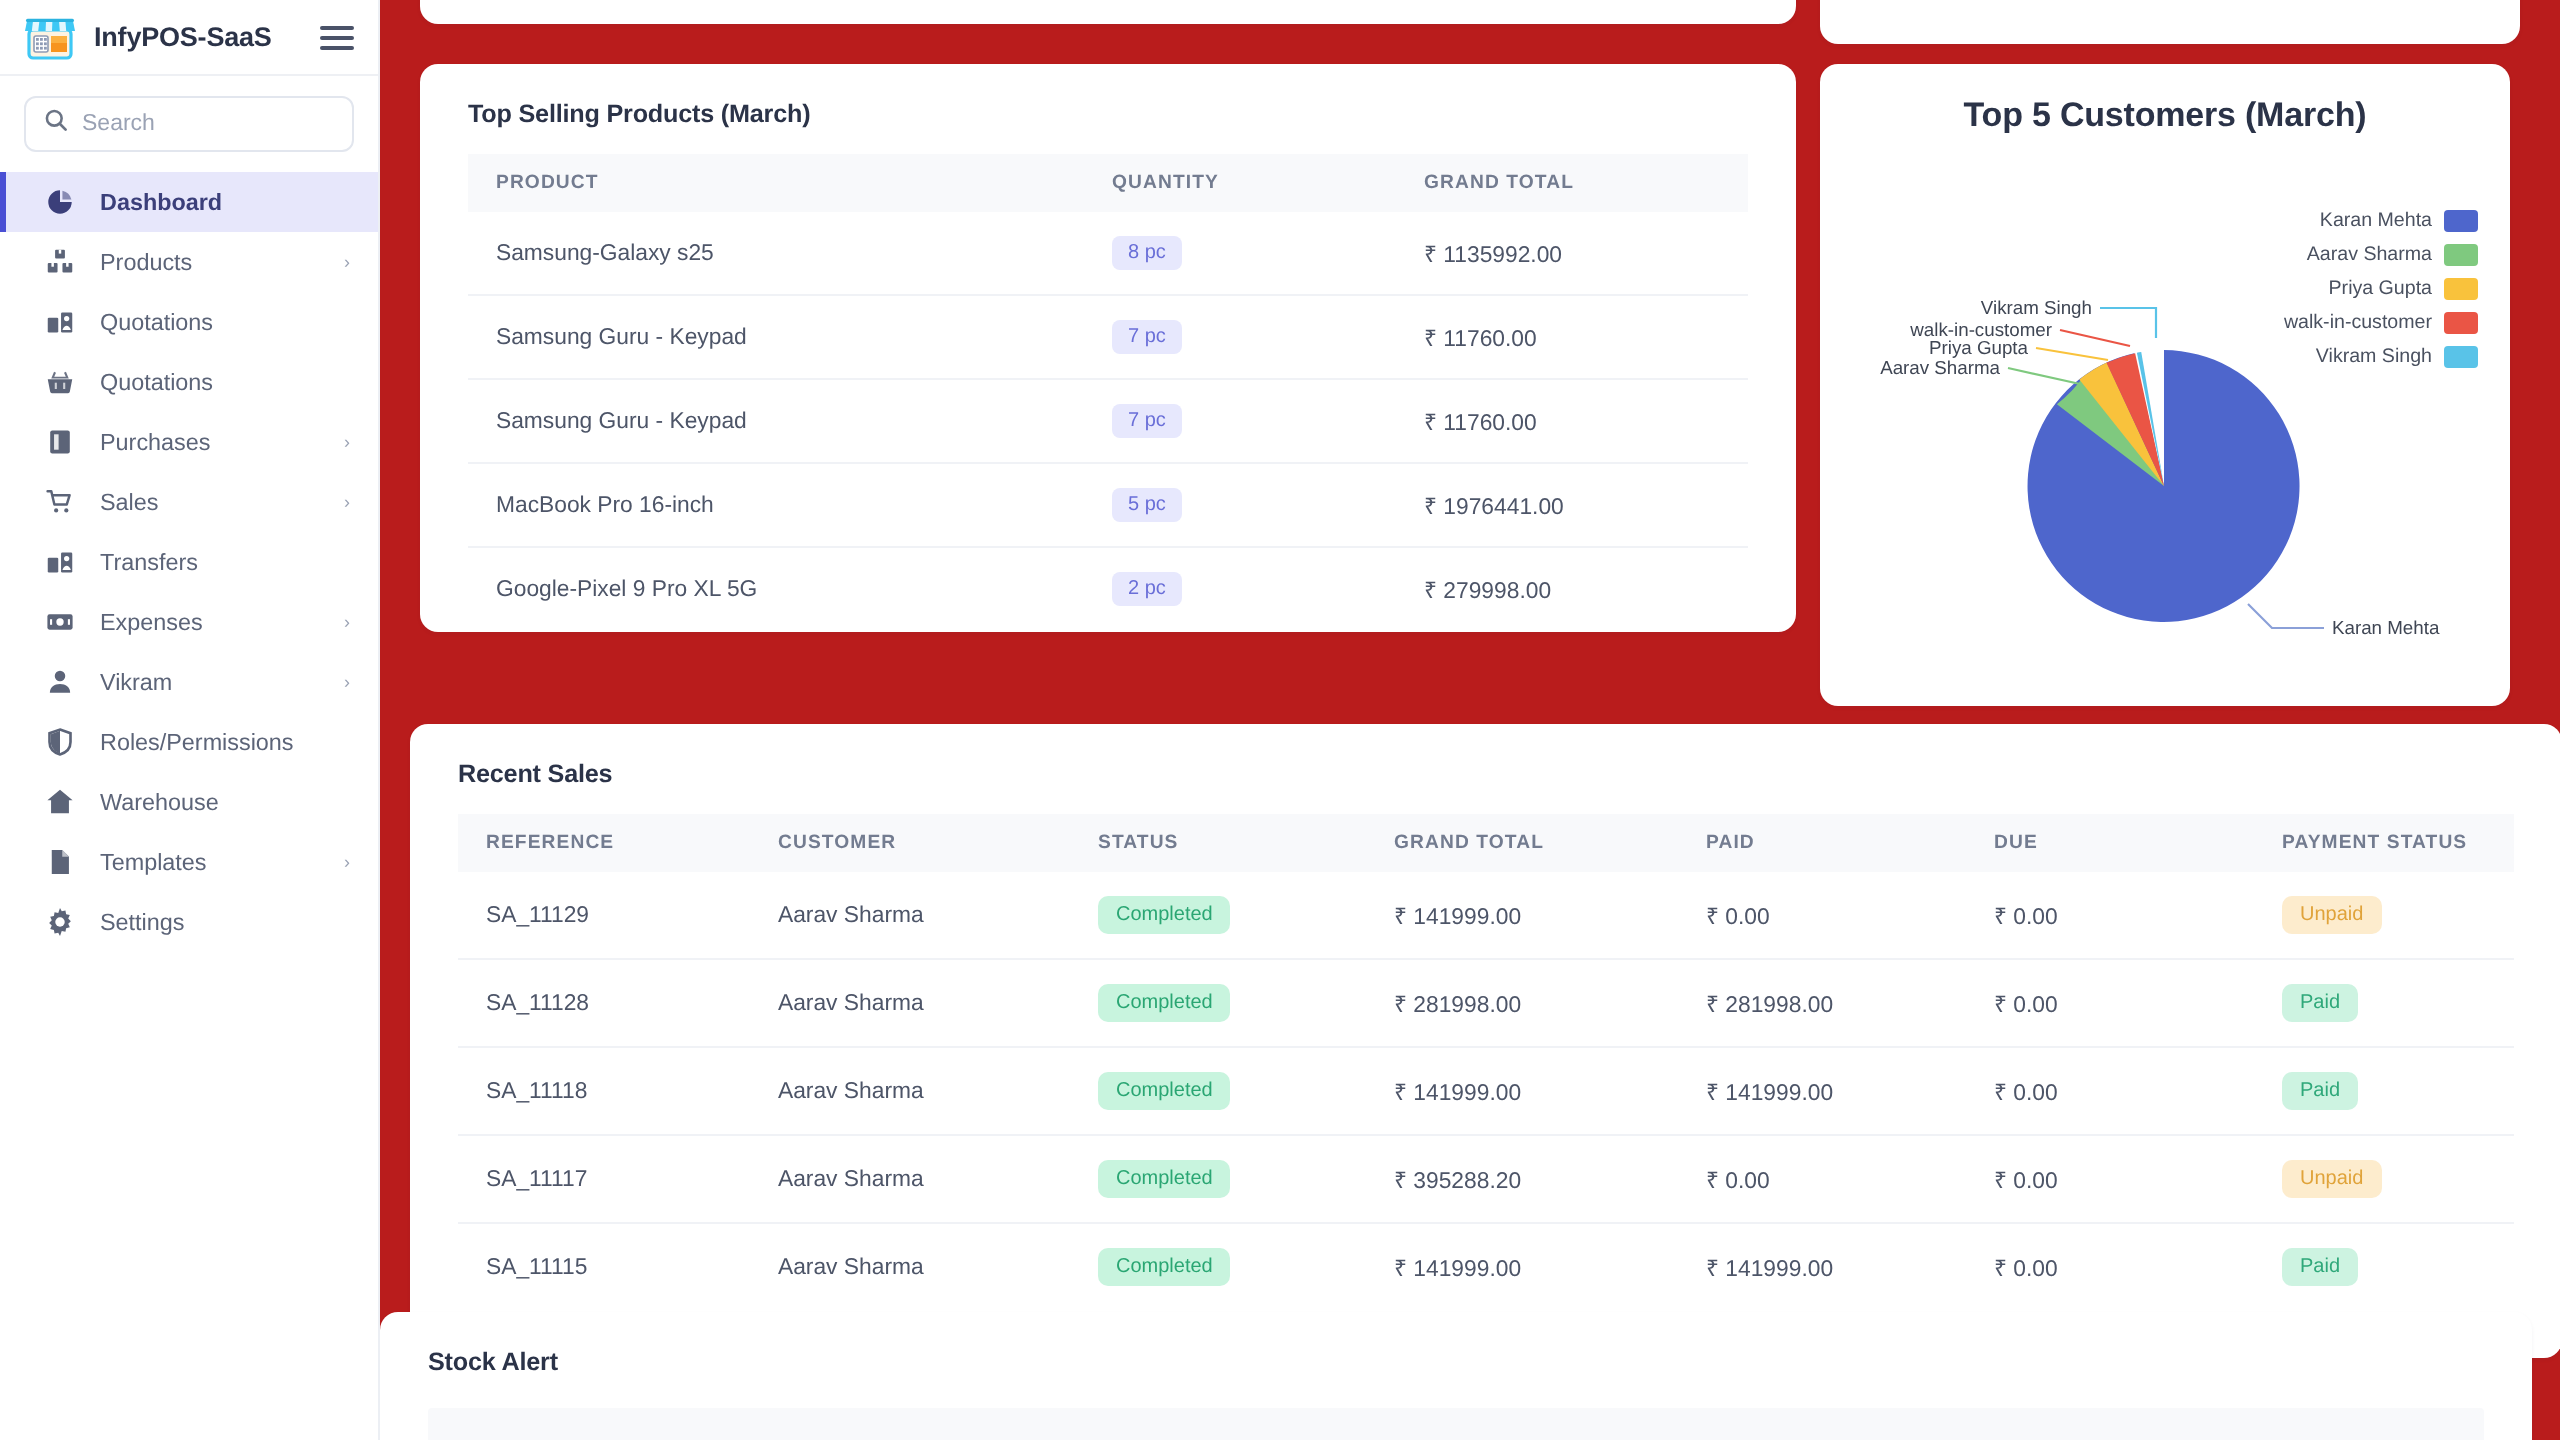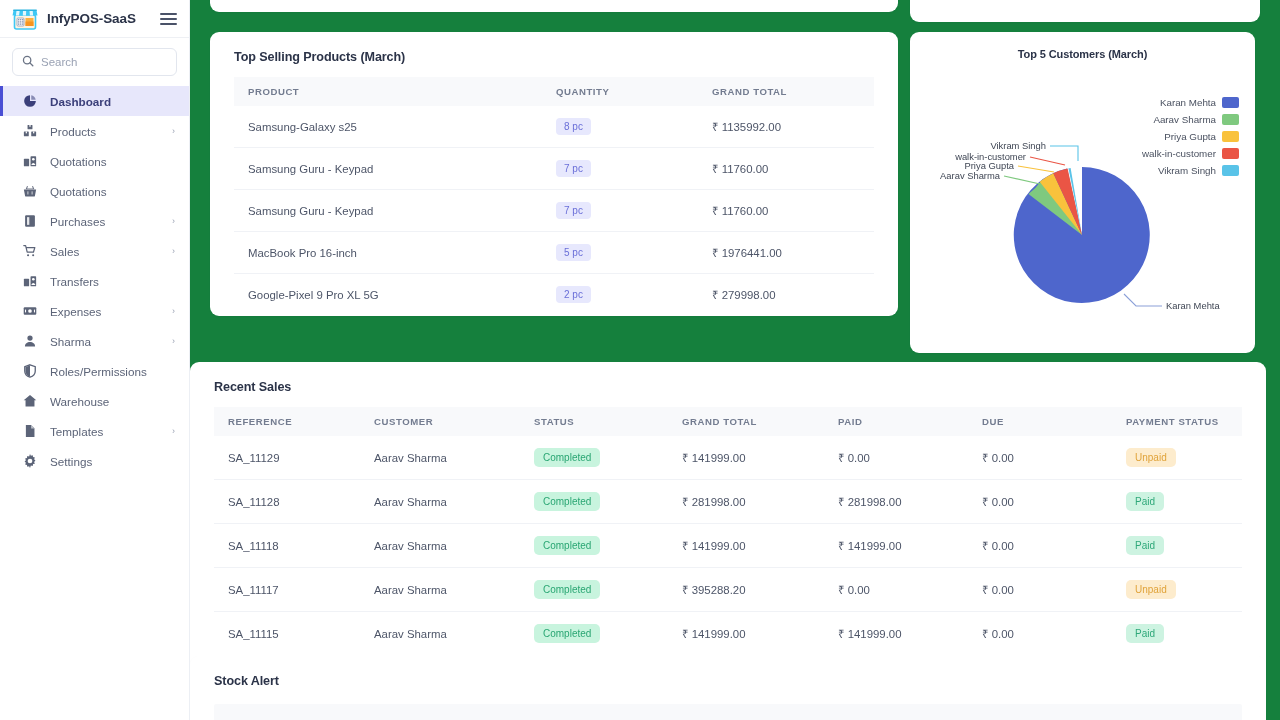--- a/index.html
+++ b/index.html
@@ -63,21 +63,21 @@
   }
   .nav-item.active .ico { color: #3b3f7a; }
   .nav-item.active::before {
     content: ""; position: absolute; left: 0; top: 0; bottom: 0;
     width: 3px; background: #4a4fd4;
   }
 
   
   .main {
     flex: 1; height: 720px; position: relative;
-    background: #15803d; overflow: hidden;
+    background: #b91c1c; overflow: hidden;
     padding: 0 20px;
   }
   .card {
     background: #fff; border-radius: 9px;
     box-shadow: 0 1px 2px rgba(25,40,80,.05);
   }
 
   
   .top-strip { position: absolute; left: 20px; right: 20px; top: -40px; height: 52px; display: flex; gap: 12px; }
   .top-strip .card.l { width: 688px; }
@@ -105,31 +105,31 @@
   .tsp th:nth-child(1), .tsp td:nth-child(1) { width: 308px; }
   .tsp th:nth-child(2), .tsp td:nth-child(2) { width: 156px; }
 
   .qty-badge {
     display: inline-block; background: #e7e8fd; color: #6a6fd8;
     font-size: 10px; padding: 3px 8px; border-radius: 4px; font-weight: 500;
   }
 
   
   .pie-card { position: absolute; left: 720px; top: 32px; width: 345px; height: 321px; padding: 16px 0 0 0; }
-  .pie-card .card-title { text-align: center; font-size: 11px; }
+  .pie-card .card-title { text-align: center; font-size: 17px; }
   .pie-area { position: relative; width: 345px; height: 290px; }
   .legend { position: absolute; right: 16px; top: 34px; }
   .legend-row { display: flex; align-items: center; justify-content: flex-end; gap: 6px; height: 17px; }
   .legend-row span { font-size: 9.8px; color: #4a5160; }
   .legend-row i { width: 17px; height: 11px; border-radius: 2px; display: block; }
 
   .pie-svg { position: absolute; left: 0; top: 0; }
 
   
-  .rs { position: absolute; left: 0px; top: 362px; width: 1076px; height: 317px; padding: 18px 24px 0 24px; }
+  .rs { position: absolute; left: 15px; top: 362px; width: 1076px; height: 317px; padding: 18px 24px 0 24px; }
   .rs table.tbl { margin-top: 13px; }
   .rs th:nth-child(1), .rs td:nth-child(1) { width: 146px; }
   .rs th:nth-child(2), .rs td:nth-child(2) { width: 160px; }
   .rs th:nth-child(3), .rs td:nth-child(3) { width: 148px; }
   .rs th:nth-child(4), .rs td:nth-child(4) { width: 156px; }
   .rs th:nth-child(5), .rs td:nth-child(5) { width: 144px; }
   .rs th:nth-child(6), .rs td:nth-child(6) { width: 144px; }
 
   .pill { display:inline-block; font-size: 10px; padding: 4px 9px; border-radius: 5px; font-weight: 500; }
   .pill.completed { background: #c8f4de; color: #2aa673; }
@@ -289,21 +289,21 @@
         <span class="chev">›</span>
       </div>
 
       <div class="nav-item">
         <span class="ico">
           <svg viewBox="0 0 16 16" width="14" height="14" fill="currentColor">
               <circle cx="8" cy="4.6" r="3"></circle>
               <path d="M2.2 14.2c0-3.2 2.6-5 5.8-5s5.8 1.8 5.8 5z"></path>
             </svg>
         </span>
-        <span class="lbl">Sharma</span>
+        <span class="lbl">Vikram</span>
         <span class="chev">›</span>
       </div>
 
       <div class="nav-item">
         <span class="ico">
           <svg viewBox="0 0 16 16" width="14" height="14">
               <path d="M8 .9 14 3v5c0 3.6-2.6 6.1-6 7.1C4.6 14.1 2 11.6 2 8V3z" fill="none" stroke="currentColor" stroke-width="1.5"></path>
               <path d="M8 1.6V14.6C5.1 13.7 2.8 11.4 2.8 8.2V3.5z" fill="currentColor"></path>
             </svg>
         </span>

